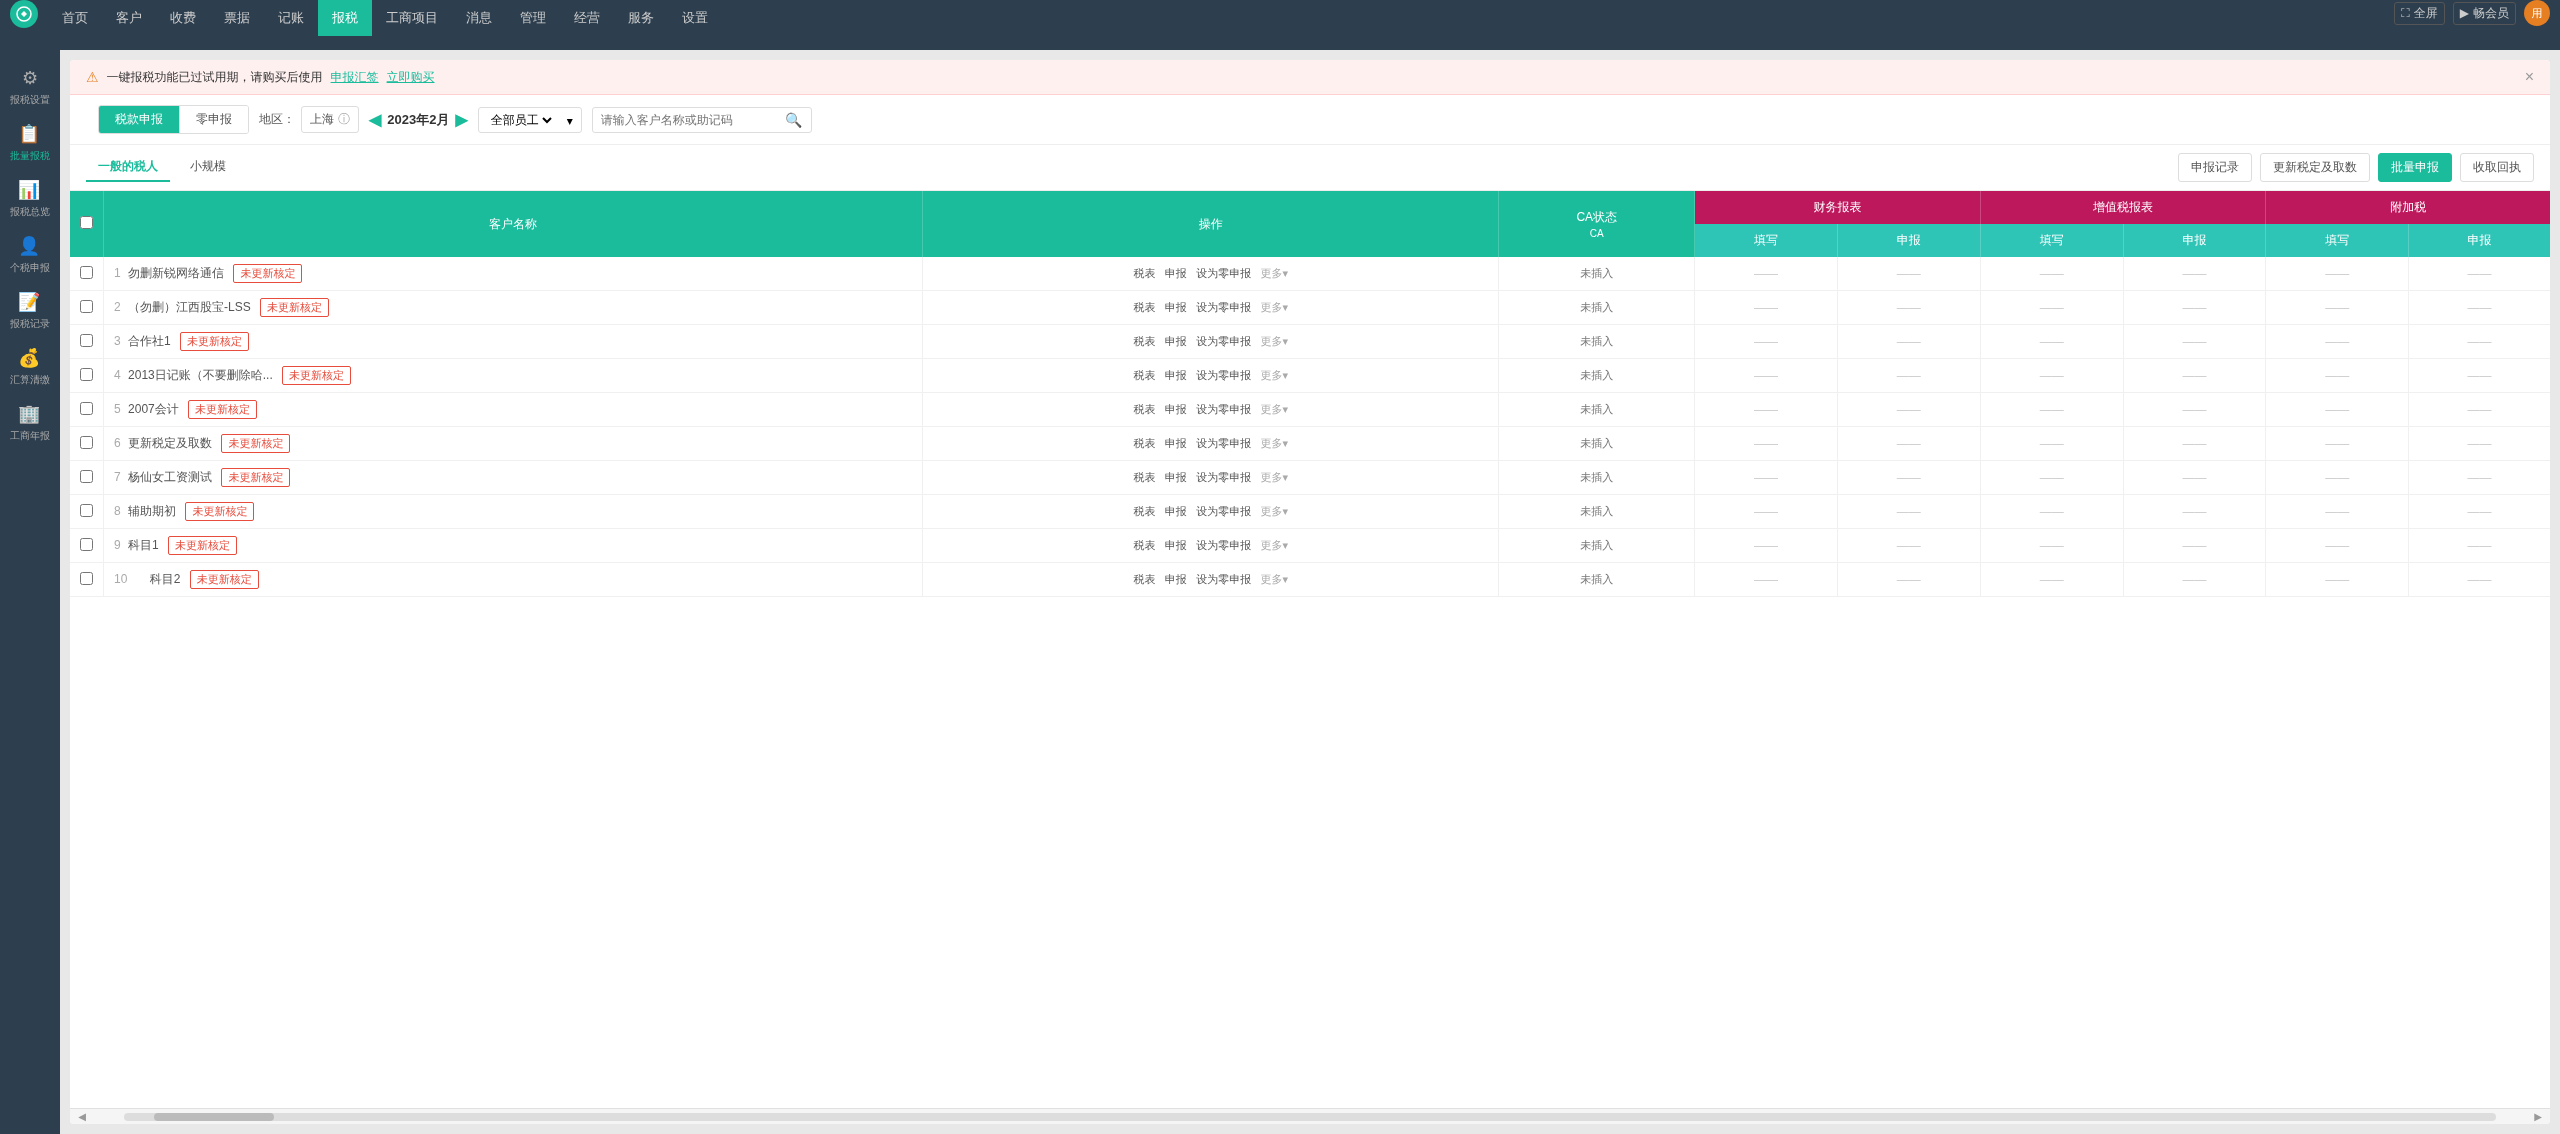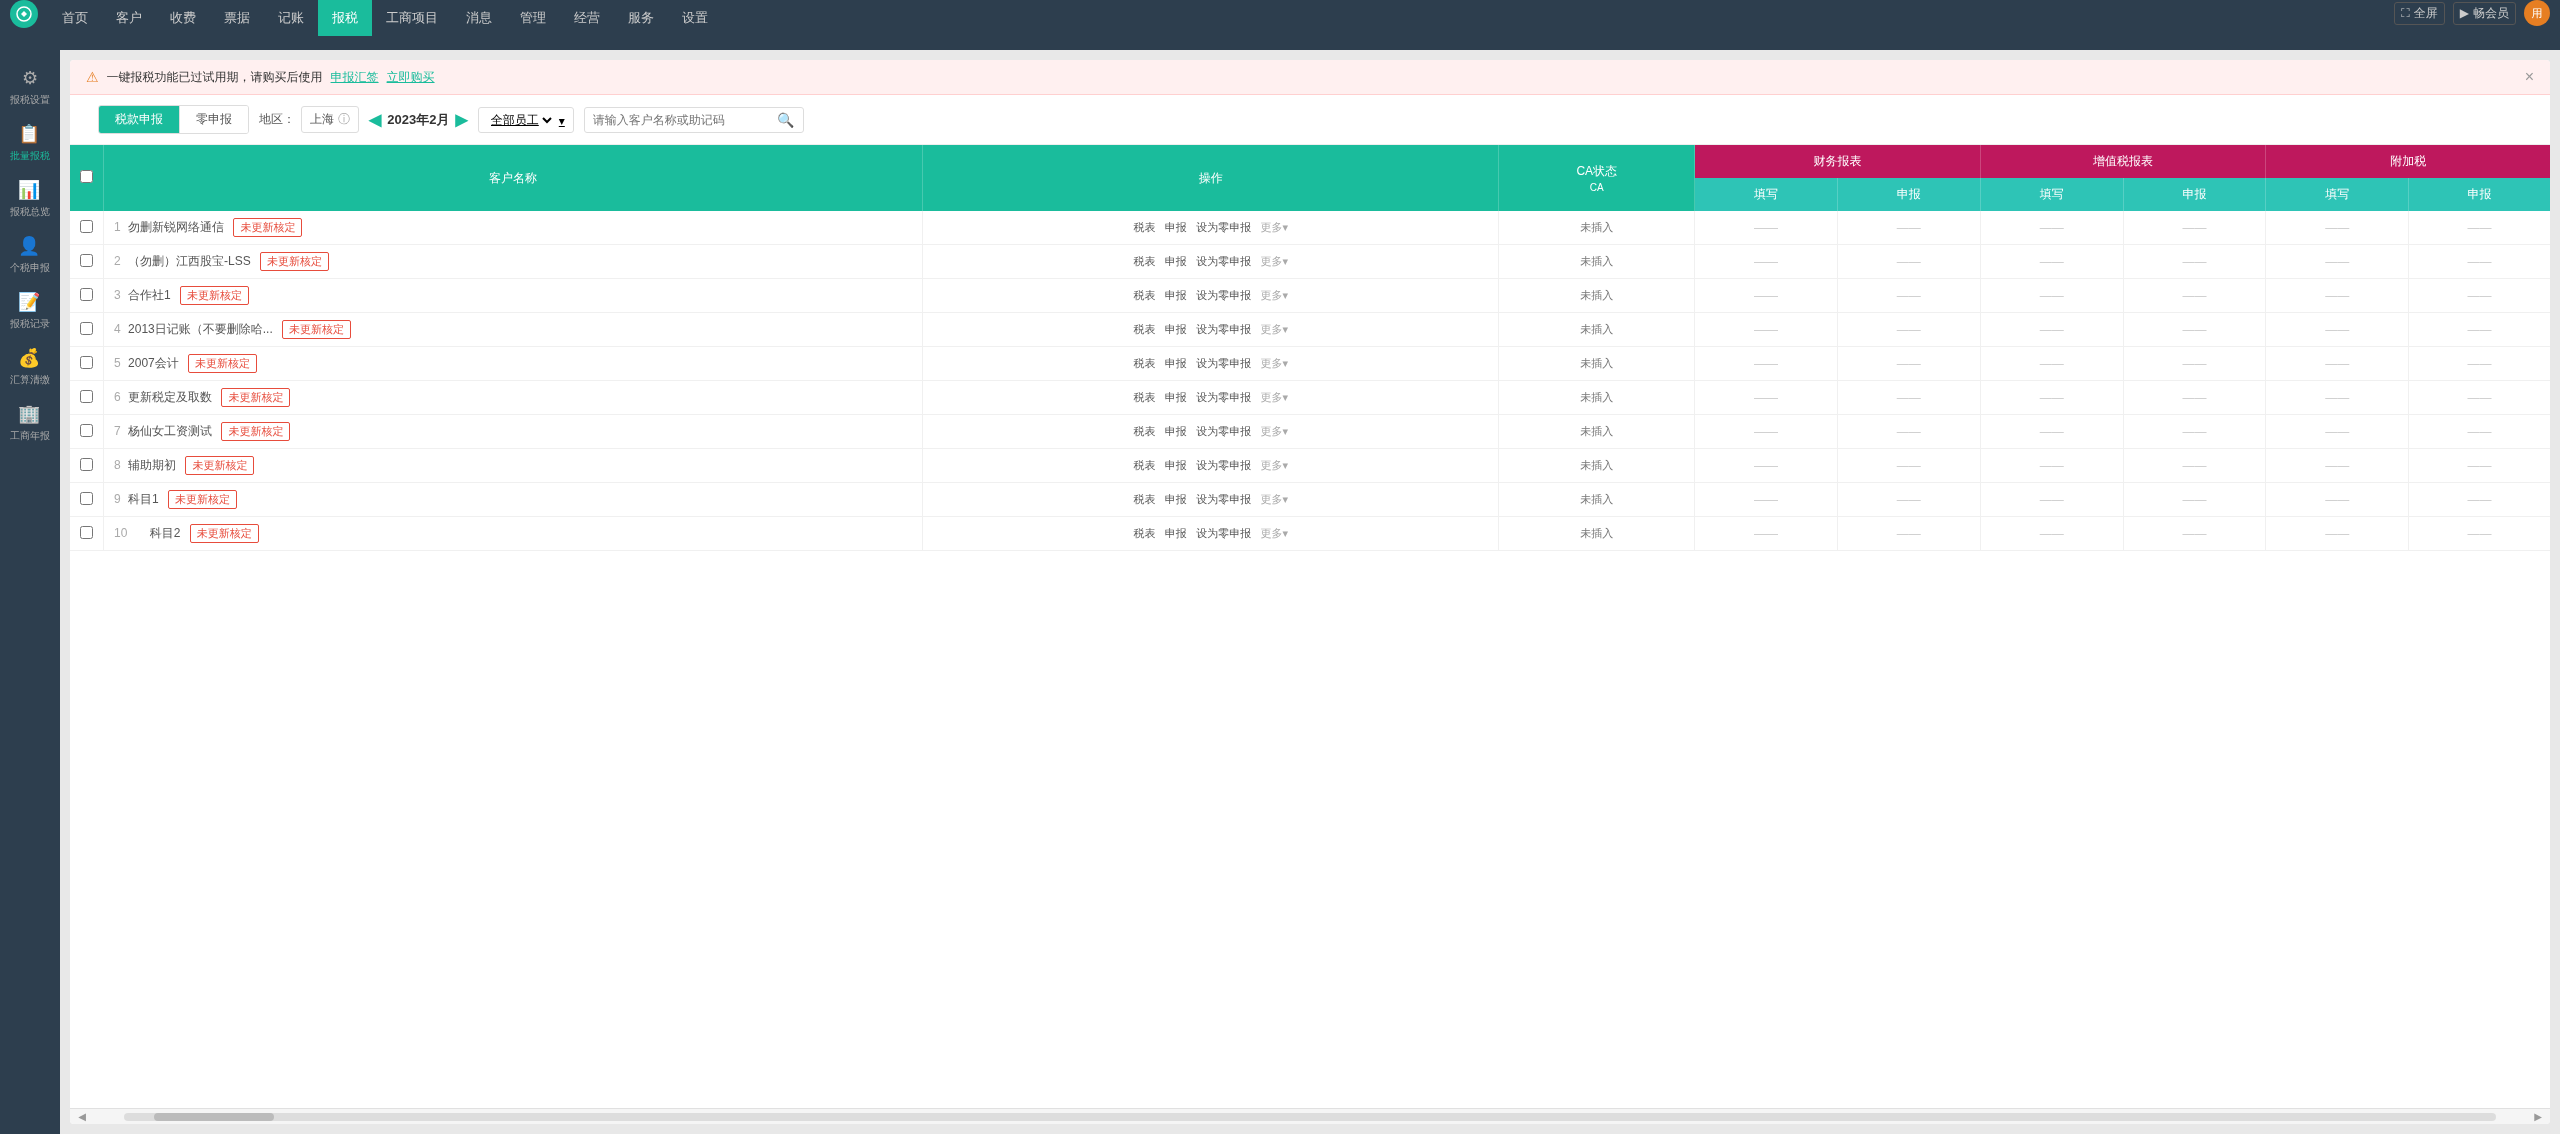--- a/index.html
+++ b/index.html
@@ -211,28 +211,27 @@
       user-select: none;
       background: none;
       border: none;
       font-weight: bold;
     }
     .period-text { font-size: 13px; font-weight: bold; }
 
     .employee-select {
       display: flex;
       align-items: flex-end;
-      gap: 4px;
+      gap: 12px;
       border: 1px solid #ddd;
       border-radius: 3px;
       padding: 4px 8px;
       background: #fff;
       cursor: pointer;
       font-size: 12px;
-      text-decoration: underline;
     }
     .employee-select select {
       border: none;
       outline: none;
       font-size: 12px;
       background: transparent;
       cursor: pointer;
     }
 
     .search-box {
@@ -492,20 +491,30 @@
             <option>全部员工</option>
           </select>
           <span>▾</span>
         </div>
         <div class="search-box">
           <input type="text" placeholder="请输入客户名称或助记码" style="">
           <span class="search-icon">🔍</span>
         </div>
       </div>
 
+      <div class="sub-toolbar">
+        <div class="taxpayer-tab active">一般的税人</div>
+        <div class="taxpayer-tab">小规模</div>
+        <div class="sub-actions">
+          <button class="action-btn secondary">申报记录</button>
+          <button class="action-btn secondary">更新税定及取数</button>
+          <button class="action-btn primary">批量申报</button>
+          <button class="action-btn secondary">收取回执</button>
+        </div>
+      </div>
 
       <div class="table-container">
         <table>
           <thead>
             <tr>
               <th rowspan="2" class="checkbox-cell">
                 <input type="checkbox" style="">
               </th>
               <th rowspan="2">客户名称</th>
               <th rowspan="2">操作</th>

